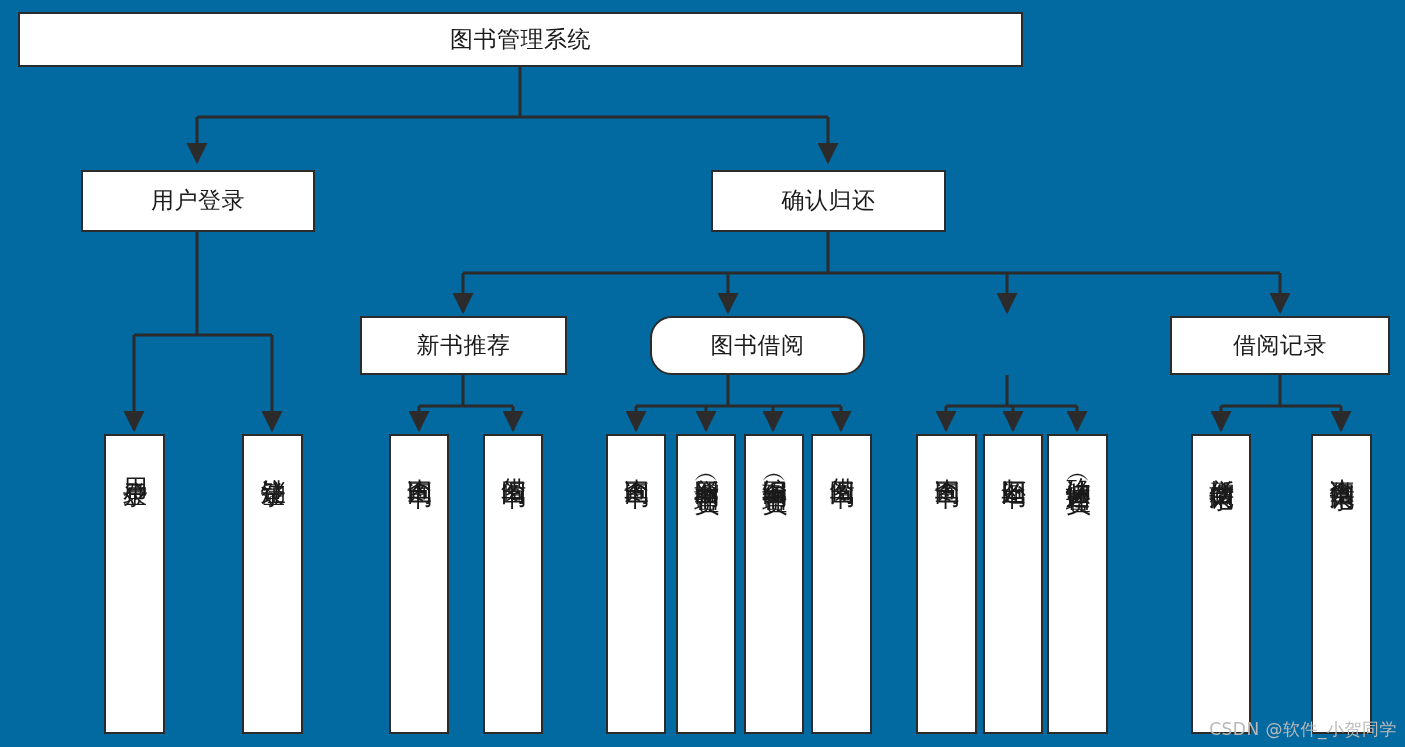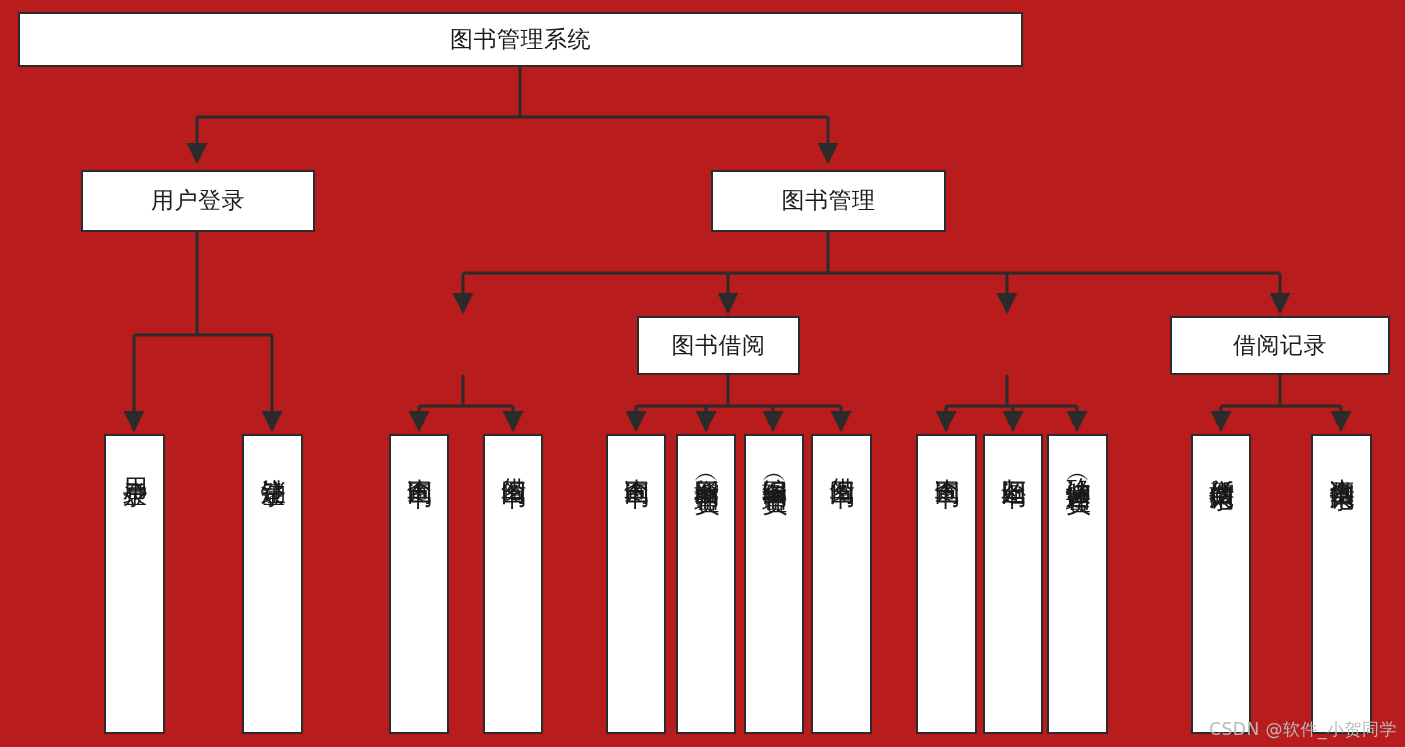--- a/index.html
+++ b/index.html
@@ -7,21 +7,21 @@
     padding: 0;
     background: #ffffff;
   }
   body {
     font-family: "DejaVu Sans", "Liberation Sans", sans-serif;
   }
   #canvas {
     position: relative;
     width: 1405px;
     height: 747px;
-    background: #b91c1c;
+    background: #0369a1;
     overflow: hidden;
   }
   #edges {
     position: absolute;
     left: 0;
     top: 0;
     width: 1405px;
     height: 747px;
   }
   .node {
@@ -126,24 +126,27 @@
   </svg>
 
   <div class="node h" style="left:18px; top:12px; width:1005px; height:55px;">
     <span class="node-label">图书管理系统</span>
   </div>
 
   <div class="node h" style="left:81px; top:170px; width:234px; height:62px;">
     <span class="node-label">用户登录</span>
   </div>
   <div class="node h" style="left:711px; top:170px; width:235px; height:62px;">
-    <span class="node-label">图书管理</span>
+    <span class="node-label">确认归还</span>
   </div>
 
-  <div class="node h" style="left:637px; top:316px; width:163px; height:59px;">
+  <div class="node h" style="left:360px; top:316px; width:207px; height:59px;">
+    <span class="node-label">新书推荐</span>
+  </div>
+  <div class="node h" style="left:650px; top:316px; width:215px; height:59px;border-radius:22px;">
     <span class="node-label">图书借阅</span>
   </div>
   <div class="node h" style="left:1170px; top:316px; width:220px; height:59px;">
     <span class="node-label">借阅记录</span>
   </div>
 
   <div class="node v" style="left:104px; top:434px; width:61px; height:300px;">
     <span class="node-label">用户登录</span>
   </div>
   <div class="node v" style="left:242px; top:434px; width:61px; height:300px;">

